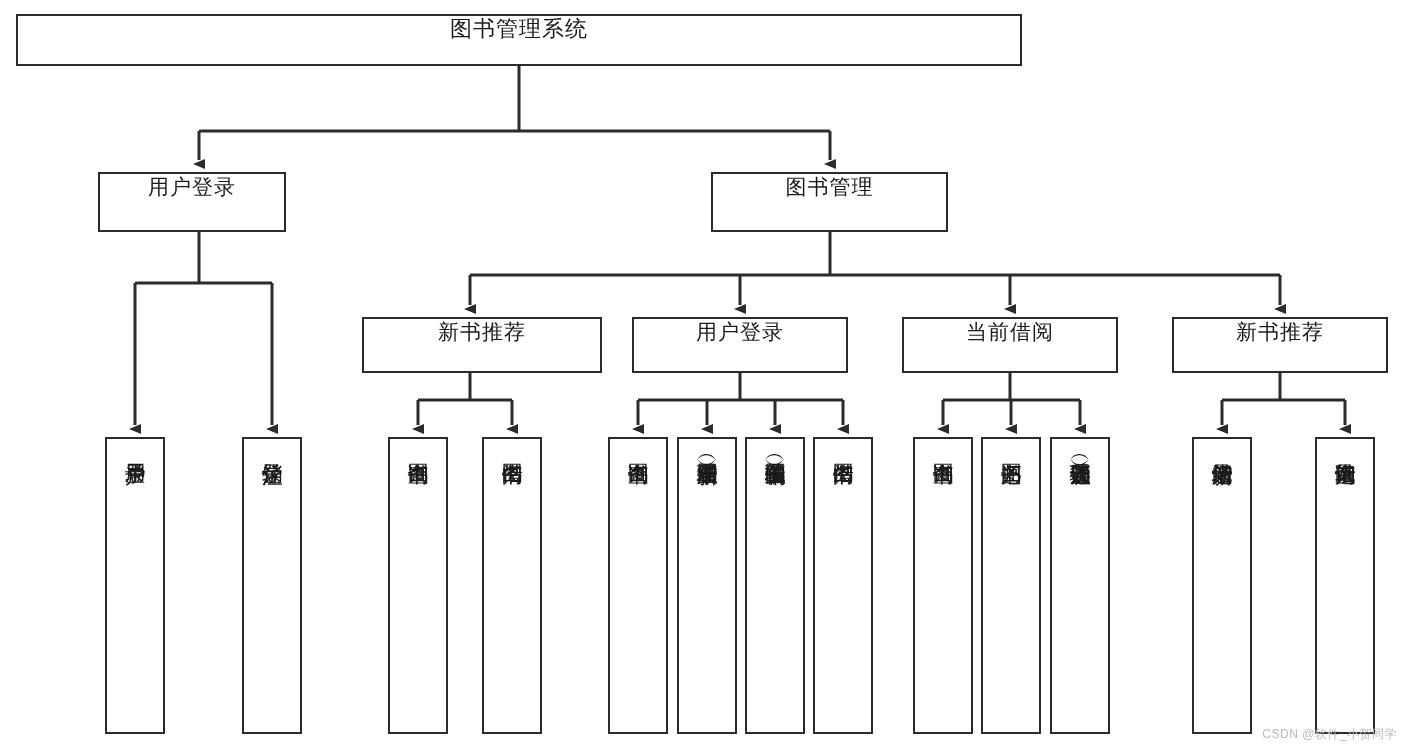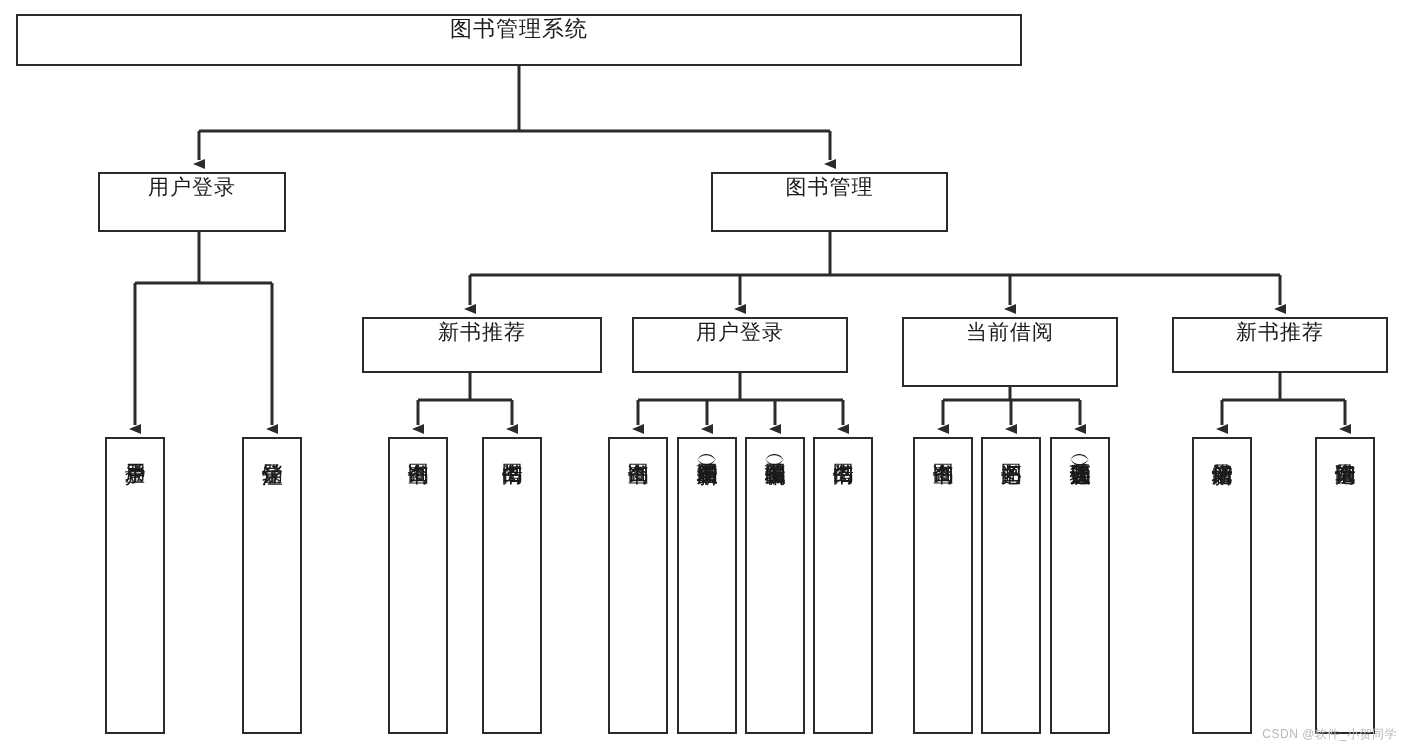--- a/index.html
+++ b/index.html
@@ -131,21 +131,21 @@
   <div class="node horiz" style="left: 711px; top: 172px; width: 237px; height: 60px;">
     <span>图书管理</span>
   </div>
 
   <div class="node horiz" style="left: 362px; top: 317px; width: 240px; height: 56px;">
     <span>新书推荐</span>
   </div>
   <div class="node horiz" style="left: 632px; top: 317px; width: 216px; height: 56px;">
     <span>用户登录</span>
   </div>
-  <div class="node horiz" style="left: 902px; top: 317px; width: 216px; height: 70px;">
+  <div class="node horiz" style="left: 902px; top: 317px; width: 216px; height: 56px;">
     <span>当前借阅</span>
   </div>
   <div class="node horiz" style="left: 1172px; top: 317px; width: 216px; height: 56px;">
     <span>新书推荐</span>
   </div>
 
   <div class="node vert" style="left: 105px; top: 437px; width: 60px; height: 297px;">
     <span class="vtext">用户登录</span>
   </div>
   <div class="node vert" style="left: 242px; top: 437px; width: 60px; height: 297px;">

